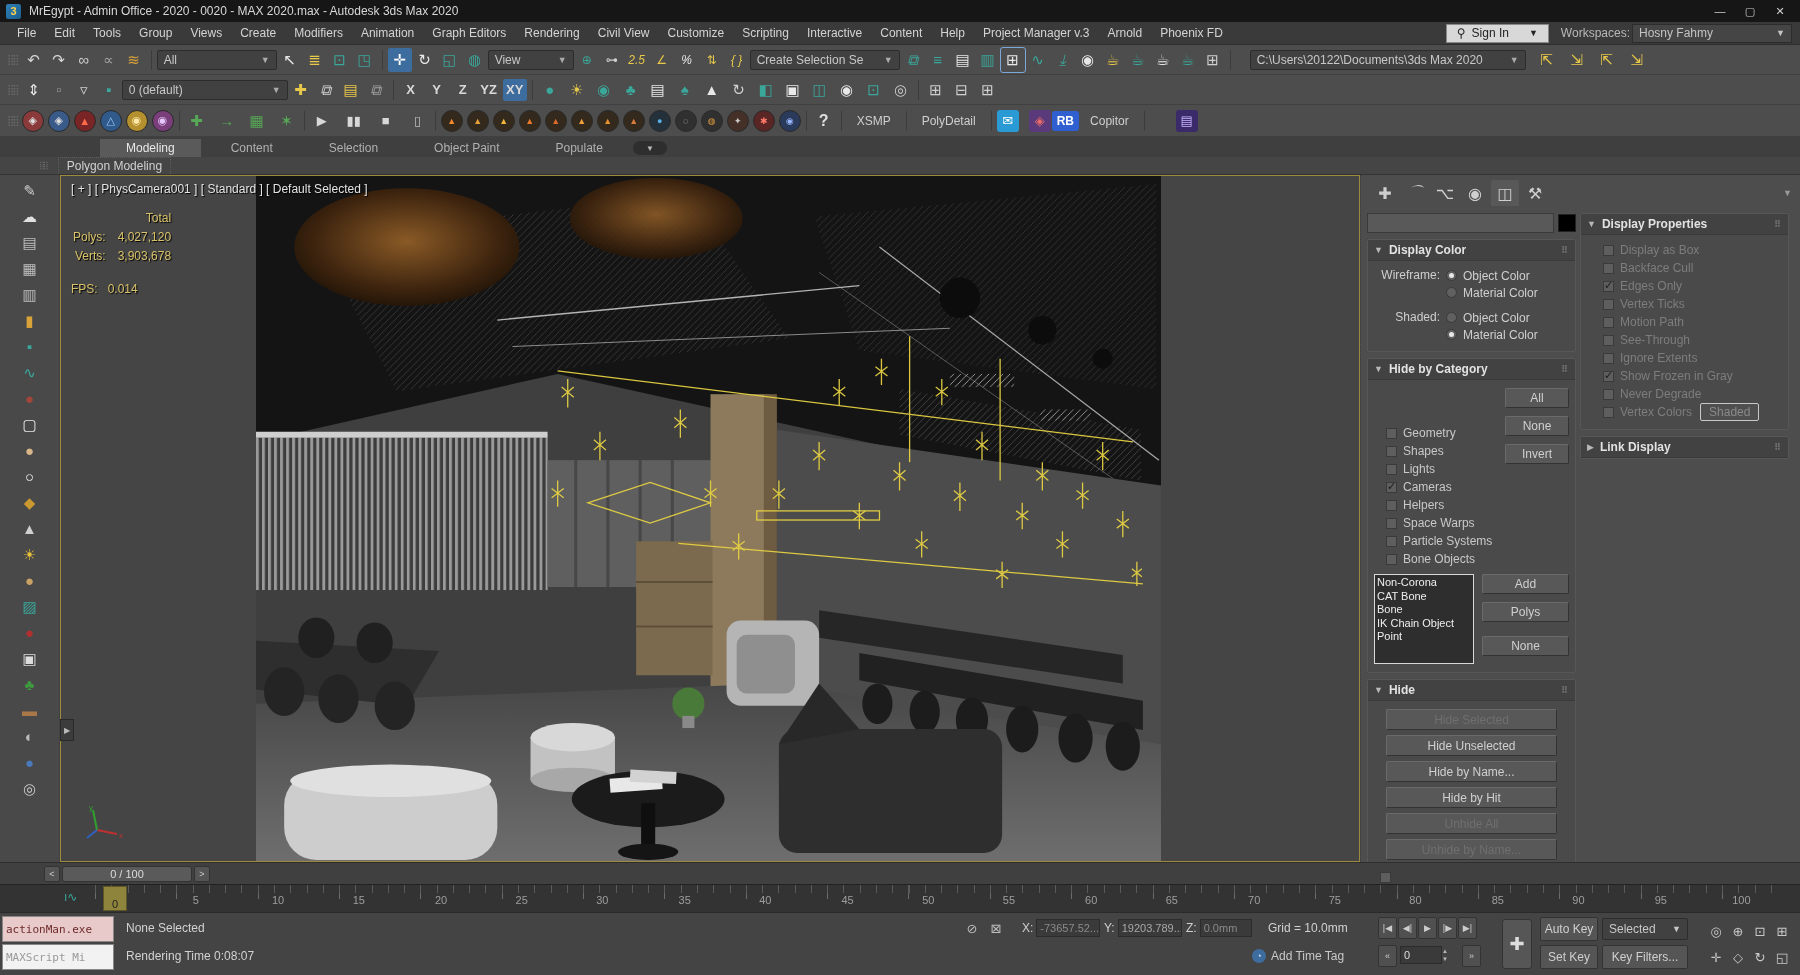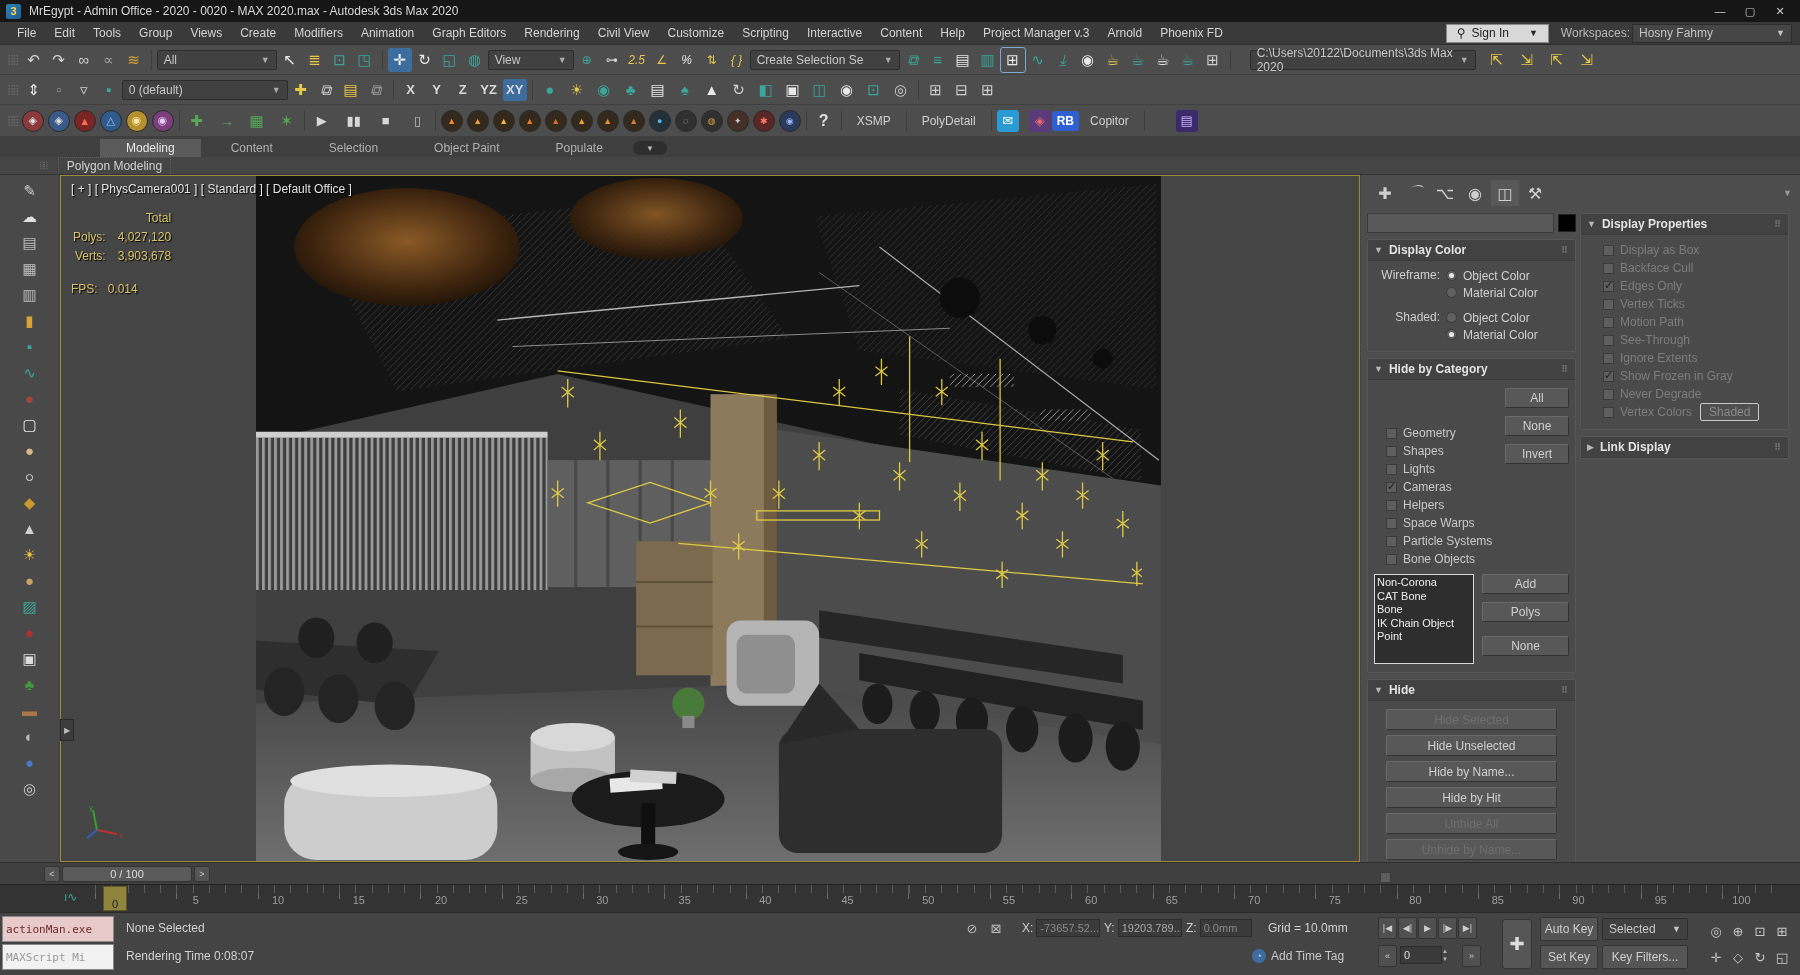--- a/index.html
+++ b/index.html
@@ -294,21 +294,21 @@
           <i style="color: rgb(232, 232, 232);">☕</i>
         </span>
         <span class="tbtn">
           <i style="color: rgb(58, 167, 154);">☕</i>
         </span>
         <span class="tbtn">
           <i style="color: rgb(207, 207, 207);">⊞</i>
         </span>
       </span>
     <span class="sepline"></span>
-    <span class="dd" style="width:226px;margin-left:14px">
+    <span class="dd" style="width:276px;margin-left:14px">
       <span>C:\Users\20122\Documents\3ds Max 2020</span>
         <span class="ddarrow">▼</span>
     </span>
     <span style="display:flex;gap:6px;margin-left:8px">
 
     <span class="tbtn">
           <i style="color: rgb(232, 200, 74);">⇱</i>
         </span>
         <span class="tbtn">
           <i style="color: rgb(232, 200, 74);">⇲</i>
@@ -772,21 +772,21 @@
             <path d="M822,302 v26 m-6,-18 l12,9 m0,-9 l-12,9"></path>
             <path d="M842,262 v28 m-6,-20 l12,10 m0,-10 l-12,10"></path>
             <path d="M862,330 v26 m-6,-18 l12,9 m0,-9 l-12,9"></path>
             <path d="M876,380 v24 m-5,-17 l10,8 m0,-8 l-10,8"></path>
             <path d="M580,200 v26 m-6,-18 l12,9 m0,-9 l-12,9"></path>
             <path d="M622,180 v26 m-6,-18 l12,9 m0,-9 l-12,9"></path>
             <path d="M682,200 v26 m-6,-18 l12,9 m0,-9 l-12,9"></path>
           </g>
         </svg>
       </div>
-      <div class="vplabel">[ + ] [ PhysCamera001 ] [ Standard ] [ Default Office ]</div>
+      <div class="vplabel">[ + ] [ PhysCamera001 ] [ Standard ] [ Default Selected ]</div>
       <div class="vpstats">
         <table>
           <tbody>
               <tr>
                 <td></td>
                 <td>Total</td>
               </tr>
           <tr>
                 <td>Polys:</td>
                 <td>4,027,120</td>

